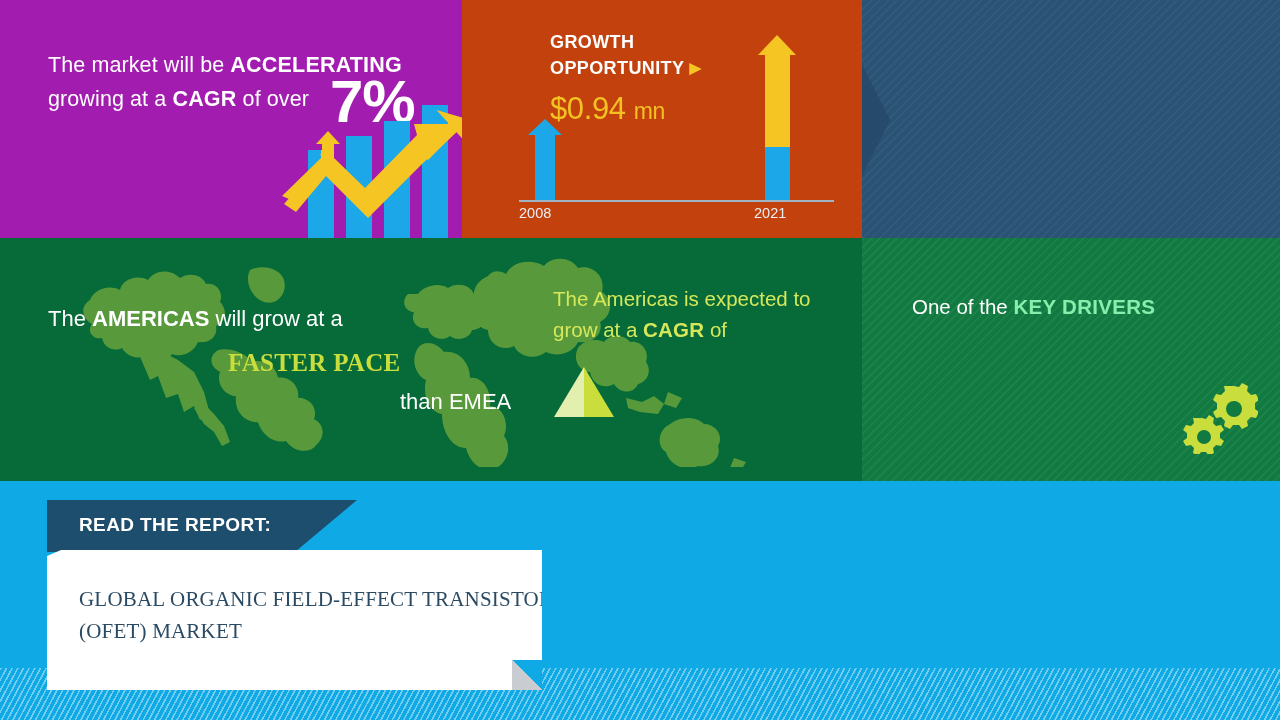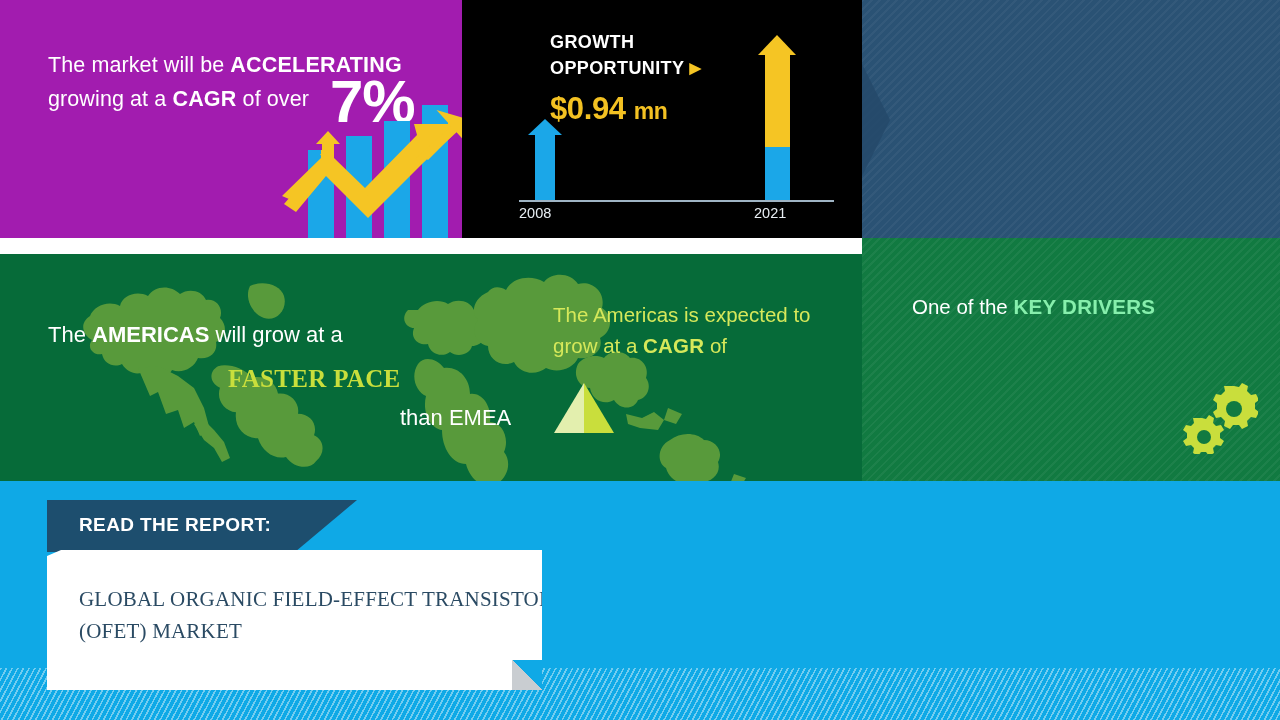--- a/index.html
+++ b/index.html
@@ -12,21 +12,21 @@
   #infographic {
     position:relative;
     width:1280px;
     height:720px;
     overflow:hidden;
   }
 
   
   .row1 { position:absolute; left:0; top:0; width:1280px; height:238px; }
   .p1 { position:absolute; left:0;   top:0; width:462px; height:238px; background:#a21caf; overflow:hidden; }
-  .p2 { position:absolute; left:462px;top:0; width:400px; height:238px; background:#000000; overflow:hidden; }
+  .p2 { position:absolute; left:462px;top:0; width:400px; height:238px; background:#c2410c; overflow:hidden; }
   .p3 { position:absolute; left:862px;top:0; width:418px; height:238px; background:#2A5274; overflow:hidden; }
 
   .stripes {
     position:absolute; inset:0;
     background-image:repeating-linear-gradient(135deg,
         rgba(255,255,255,0.045) 0px, rgba(255,255,255,0.045) 2px,
         rgba(0,0,0,0) 2px, rgba(0,0,0,0) 6px);
     pointer-events:none;
   }
   .stripes-green {
@@ -60,39 +60,39 @@
 
   
   .p2-title {
     position:absolute; left:88px; top:30px;
     color:#ffffff; font-size:18px; font-weight:bold; line-height:25px;
     letter-spacing:.4px;
   }
   .tri-mark { color:#F5C524; font-size:15px; vertical-align:1px; letter-spacing:0; }
   .p2-value {
     position:absolute; left:88px; top:91px;
-    color:#F3C122; font-size:31px; font-weight:bold; letter-spacing:-.4px;
+    color:#F3C122; font-size:31px; font-weight:normal; letter-spacing:-.4px;
   }
   .p2-value .mn { font-size:23px; }
   .axisline {
     position:absolute; left:57px; top:200px; width:315px; height:2px;
     background:#9FB4C4;
   }
   .yearlbl { position:absolute; top:205px; color:#E8EEF3; font-size:14.5px; }
   .arrowbar { position:absolute; bottom:38px; }
   .arrowbar .head {
     width:0; height:0; margin:0 auto;
     border-left:var(--hw) solid transparent;
     border-right:var(--hw) solid transparent;
   }
   .arrowbar .body { margin:0 auto; }
 
   
   .row2 { position:absolute; left:0; top:238px; width:1280px; height:243px; }
-  .g1 { position:absolute; left:0;   top:0; width:862px; height:243px; background:#066B39; overflow:hidden;margin-top:16px; }
+  .g1 { position:absolute; left:0;   top:0; width:862px; height:243px; background:#066B39; overflow:hidden; }
   .g2 { position:absolute; left:862px;top:0; width:418px; height:243px; background:#117A41; overflow:hidden; }
 
   .worldmap { position:absolute; left:18px; top:14px; width:790px; height:215px; opacity:.85; }
 
   .g-line1 {
     position:absolute; left:48px; top:308px;
     color:#ffffff; font-size:22px; line-height:1;
   }
   .g-line1 b { font-weight:bold; }
   .g-line2 {

